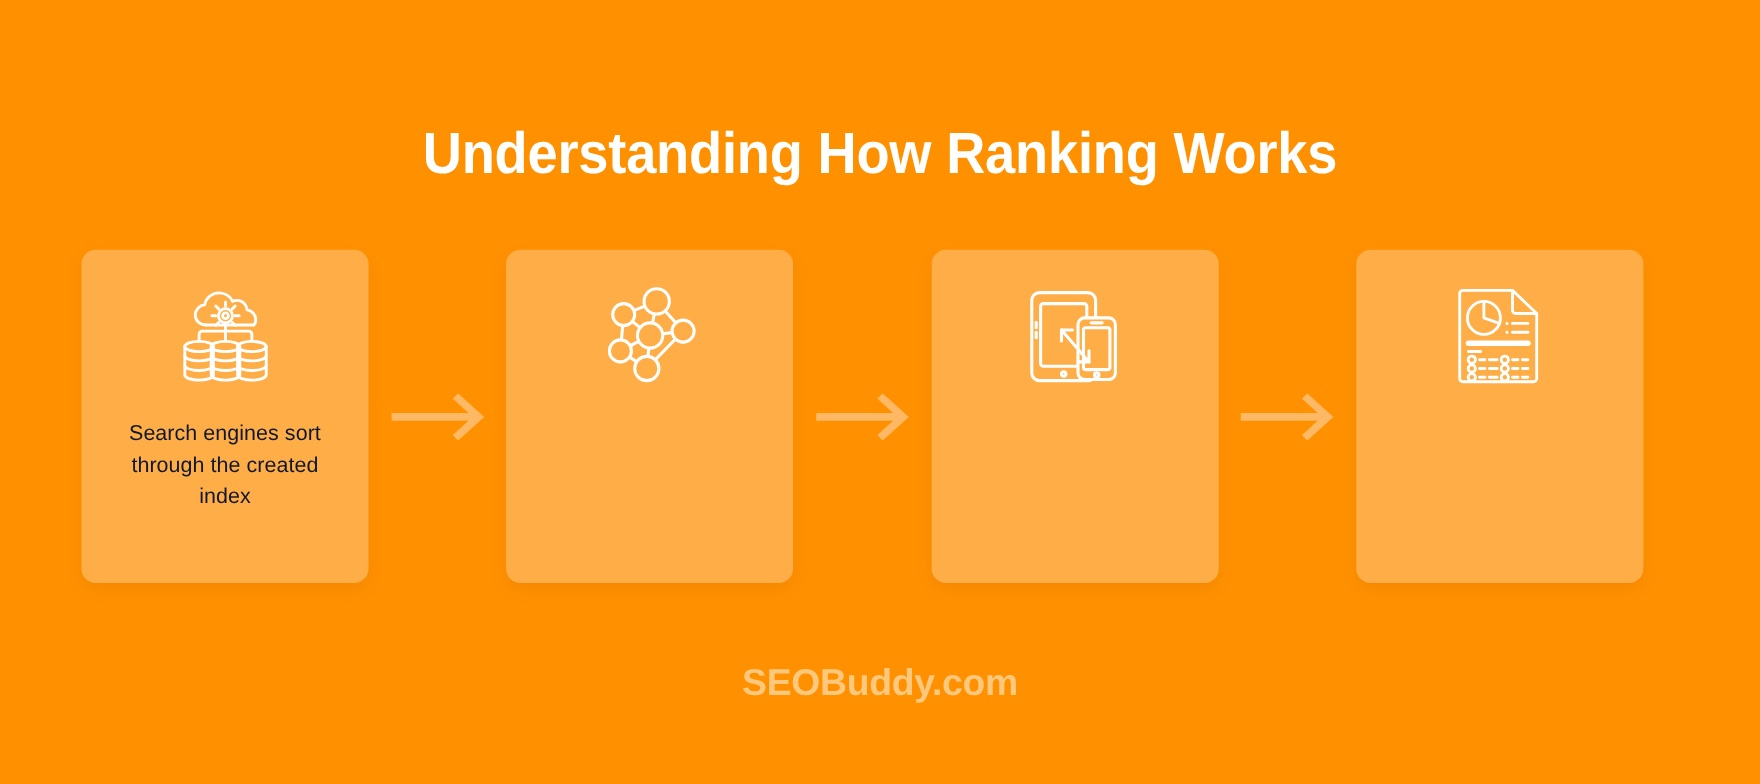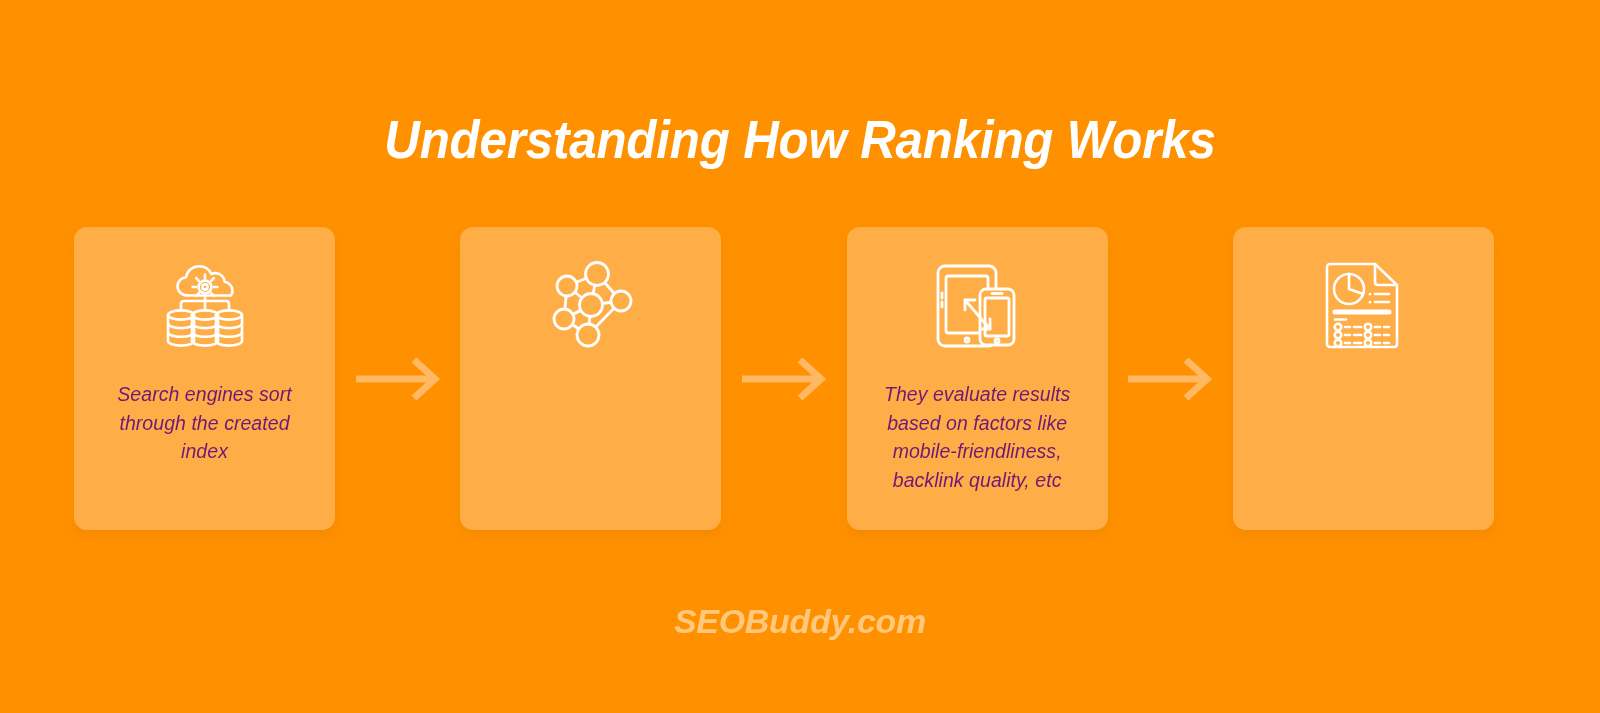--- a/index.html
+++ b/index.html
@@ -12,21 +12,20 @@
     overflow: hidden;
     font-family: "Liberation Sans", sans-serif;
     background: #FF9100;
   }
   .infographic {
     position: relative;
     width: 1600px;
     height: 713px;
     background: #FF9100;
     box-sizing: border-box;
-    font-style: italic;
   }
 
   
   .title-wrap {
     position: absolute;
     top: 72px;
     left: 0;
     width: 1600px;
     text-align: center;
   }
@@ -77,21 +76,21 @@
     align-items: center;
     justify-content: center;
   }
   .card-icon svg {
     display: block;
     overflow: visible;
   }
   .card-text {
     margin-top: 28px;
     width: 216px;
-    color: #701a75;
+    color: #0f172a;
     font-family: "Liberation Sans", sans-serif;
     font-size: 19.5px;
     line-height: 28.5px;
     text-align: center;
     letter-spacing: 0.05px;
   }
 
   
   .arrow {
     flex: 0 0 88px;
@@ -224,21 +223,20 @@
           <rect x="46" y="27" width="34" height="56" rx="6" fill="#FFAE47"></rect>
           <rect x="51" y="36" width="24" height="38" rx="1.8" fill="#FFAE47"></rect>
           <path d="M58 31.5 L68 31.5"></path>
           <circle cx="63" cy="79" r="2"></circle>
 
           <path d="M31 38 L56 67"></path>
           <path d="M31 38 L31 48 M31 38 L41 38"></path>
           <path d="M56 67 L56 57 M56 67 L46 67"></path>
         </svg>
       </div>
-      <div class="card-text">They evaluate results based on factors like mobile-friendliness, backlink quality, etc</div>
     </div>
 
     <div class="arrow">
       <svg width="88" height="42" viewBox="0 0 88 42" fill="none" stroke="#FFB863" stroke-width="7" stroke-linecap="butt" stroke-linejoin="miter">
         <path d="M2 21 L80 21"></path>
         <path d="M60 2 L81 21 L60 40"></path>
       </svg>
     </div>
 
     <div class="card">

